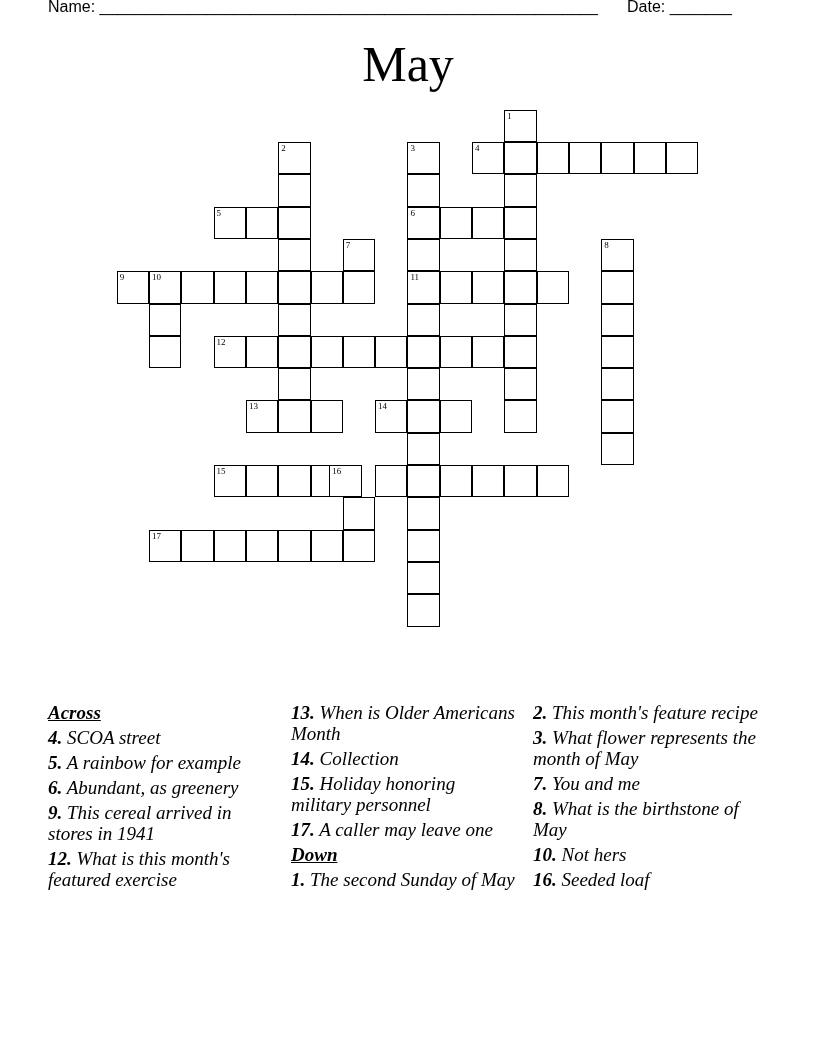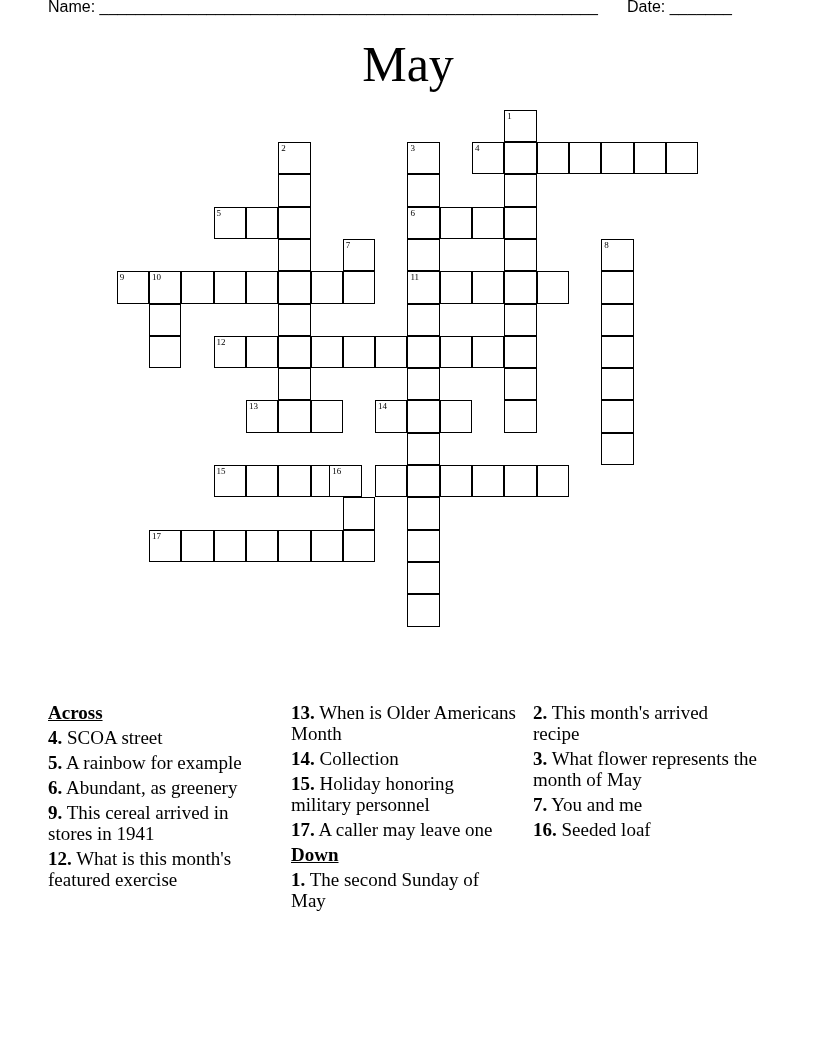--- a/index.html
+++ b/index.html
@@ -3,21 +3,21 @@
 <meta charset="utf-8">
 <style>
   html, body { margin: 0; padding: 0; background: #ffffff; }
   body { width: 816px; height: 1056px; position: relative; overflow: hidden; color: #000; }
   .header-line { position: absolute; top: -2px; left: 48px; font-family: "Liberation Sans", sans-serif; font-size: 16px; white-space: pre; }
   .date-line { position: absolute; top: -2px; left: 627px; font-family: "Liberation Sans", sans-serif; font-size: 16px; white-space: pre; }
   .title { position: absolute; top: 34px; left: 0; width: 816px; text-align: center; font-family: "Liberation Serif", serif; font-size: 50px; line-height: 60px; }
   #grid { position: absolute; left: 0; top: 0; width: 816px; height: 680px; }
   .cell { position: absolute; width: 32.3px; height: 32.3px; box-sizing: border-box; border: 1.6px solid #000; background: #fff; margin-left: -0.8px; margin-top: -0.8px; }
   .cell .num { position: absolute; top: 1px; left: 2px; font-family: "Liberation Serif", serif; font-size: 9px; line-height: 9px; }
-  .clues { position: absolute; top: 702px; font-family: "Liberation Serif", serif; font-size: 19px; line-height: 21px; }
+  .clues { position: absolute; top: 702px; font-family: "Liberation Serif", serif; font-size: 19px; line-height: 21px; font-style: italic; }
   .col1 { left: 48px; width: 225px; }
   .col2 { left: 291px; width: 225px; }
   .col3 { left: 533px; width: 225px; }
   .heading { font-weight: bold; text-decoration: underline; margin-bottom: 4px; display: block; }
   .clue { margin-bottom: 4px; }
   .clue b { font-weight: bold; }
 </style>
 </head>
 <body>
 
@@ -167,17 +167,19 @@
 <div class="clues col2">
   <div class="clue"><b>13.</b><span> When is Older Americans Month</span></div>
   <div class="clue"><b>14.</b><span> Collection</span></div>
   <div class="clue"><b>15.</b><span> Holiday honoring military personnel</span></div>
   <div class="clue"><b>17.</b><span> A caller may leave one</span></div>
   <span class="heading">Down</span>
   <div class="clue"><b>1.</b><span> The second Sunday of May</span></div>
 </div>
 
 <div class="clues col3">
-  <div class="clue"><b>2.</b><span> This month's arrived recipe</span></div>
+  <div class="clue"><b>2.</b><span> This month's feature recipe</span></div>
   <div class="clue"><b>3.</b><span> What flower represents the month of May</span></div>
   <div class="clue"><b>7.</b><span> You and me</span></div>
+  <div class="clue"><b>8.</b><span> What is the birthstone of May</span></div>
+  <div class="clue"><b>10.</b><span> Not hers</span></div>
   <div class="clue"><b>16.</b><span> Seeded loaf</span></div>
 </div>
 
 </body></html>

